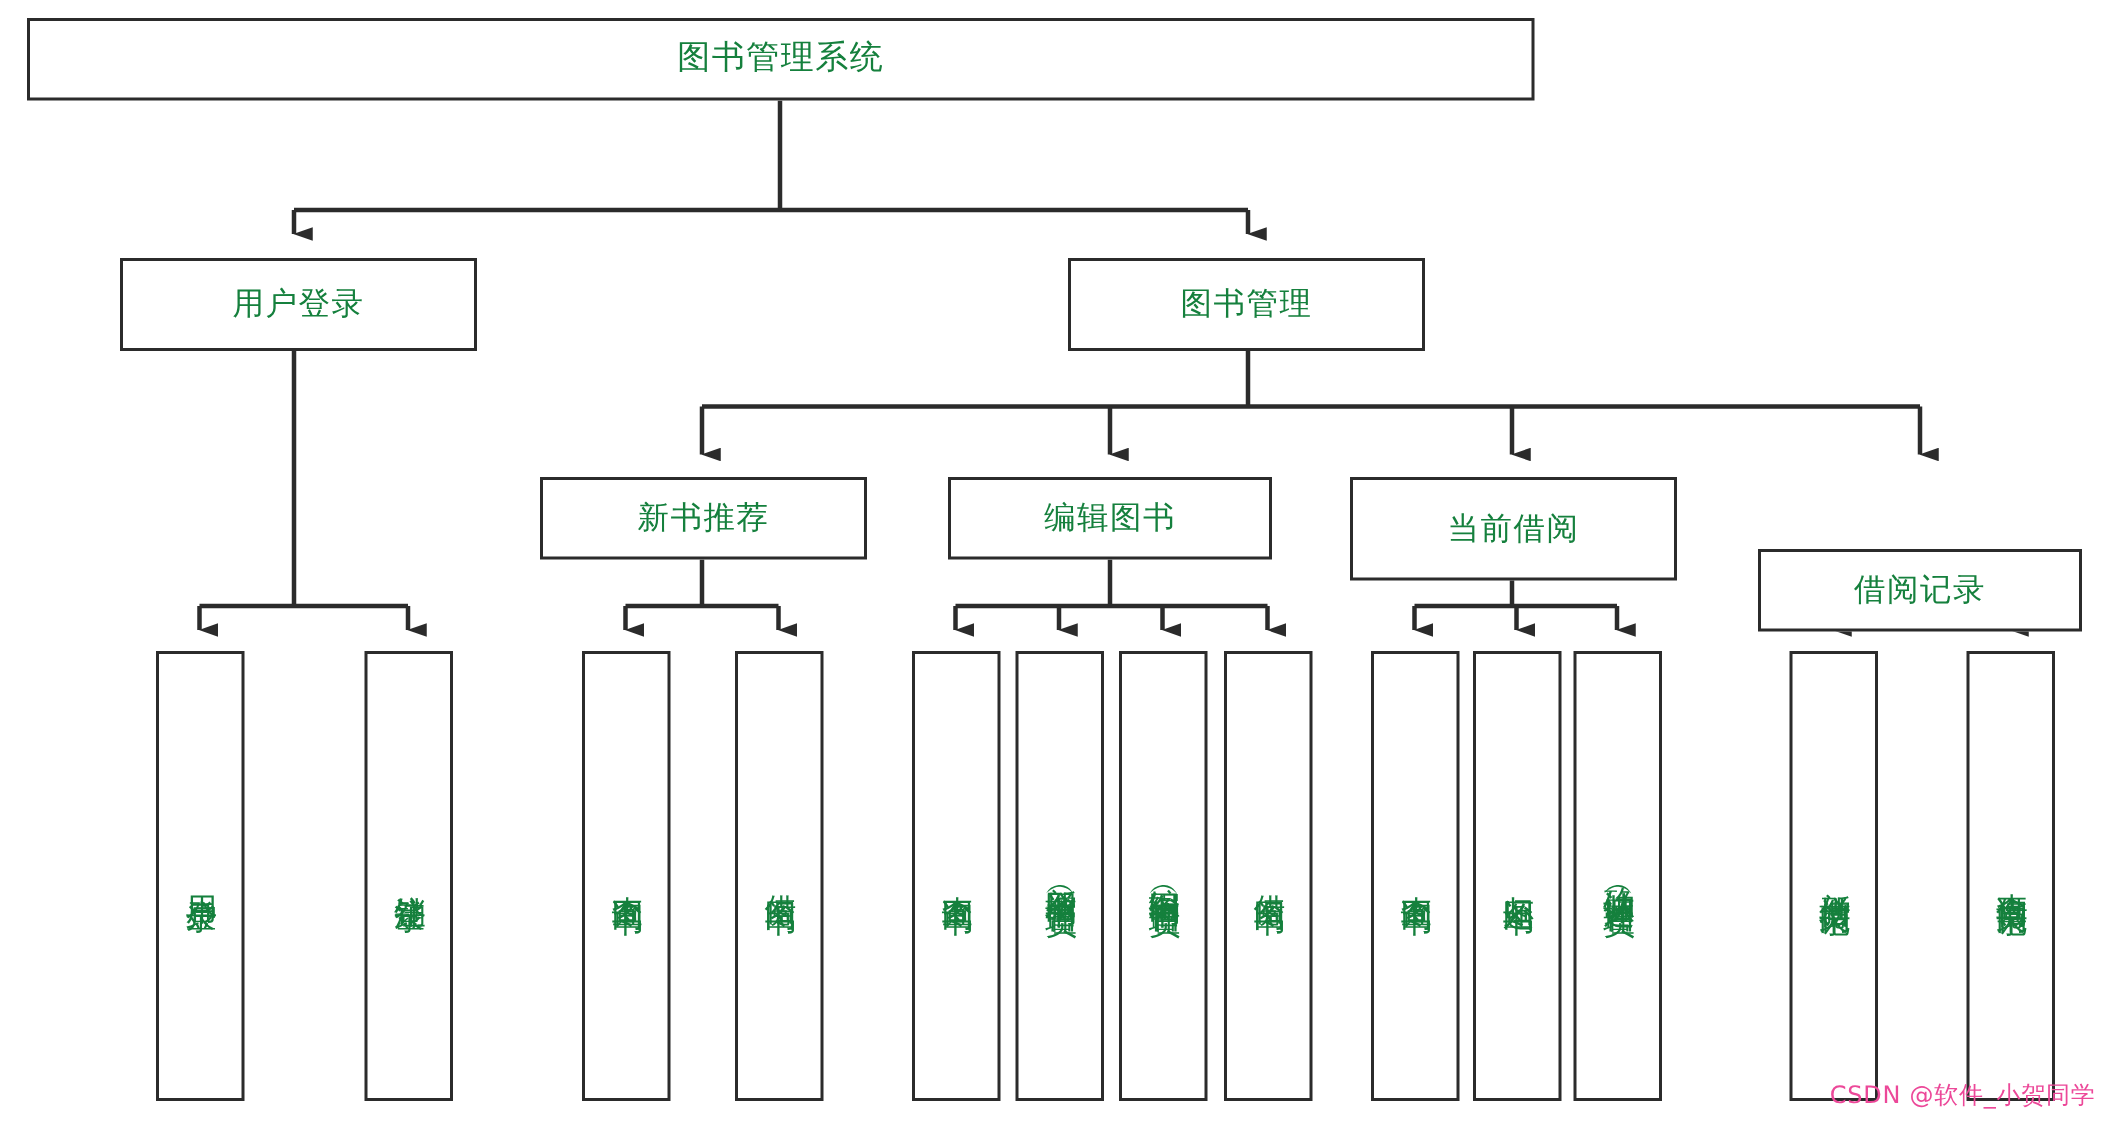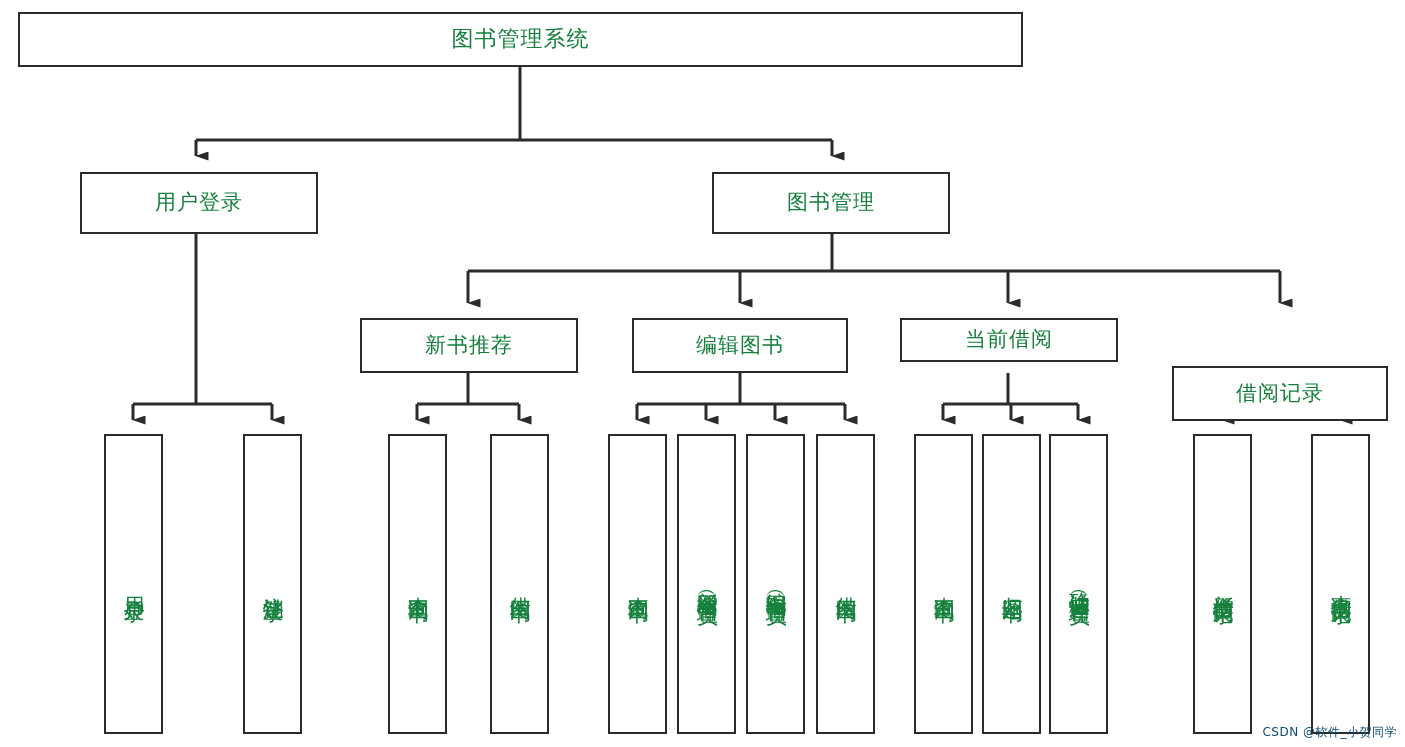--- a/index.html
+++ b/index.html
@@ -58,22 +58,22 @@
   .node-v .vtext {
     writing-mode: vertical-rl;
     text-orientation: upright;
     display: block;
     text-align: center;
   }
   .watermark {
     position: absolute;
     right: 8px;
     bottom: 6px;
-    font-size: 12px;
-    color: #0c4a6e;
+    font-size: 16px;
+    color: #ec4899;
     letter-spacing: 0.5px;
     white-space: nowrap;
     z-index: 5;
     font-family: "DejaVu Sans", "Liberation Sans", sans-serif;
   }
 </style>
 </head>
 <body>
 
 <div id="diagram-root">
@@ -143,21 +143,21 @@
   </div>
 
   <div class="node node-h" style="left:360px; top:318px; width:218px; height:55px;">
     <span>新书推荐</span>
   </div>
 
   <div class="node node-h" style="left:632px; top:318px; width:216px; height:55px;">
     <span>编辑图书</span>
   </div>
 
-  <div class="node node-h" style="left:900px; top:318px; width:218px; height:44px;justify-content:center;">
+  <div class="node node-h" style="left:900px; top:318px; width:218px; height:69px;justify-content:center;">
     <span>当前借阅</span>
   </div>
 
   <div class="node node-h" style="left:1172px; top:318px; width:216px; height:55px;margin-top:48px;">
     <span>借阅记录</span>
   </div>
 
   <div class="node node-v" style="left:104px; top:434px; width:59px; height:300px;">
     <span class="vtext">用户登录</span>
   </div>

